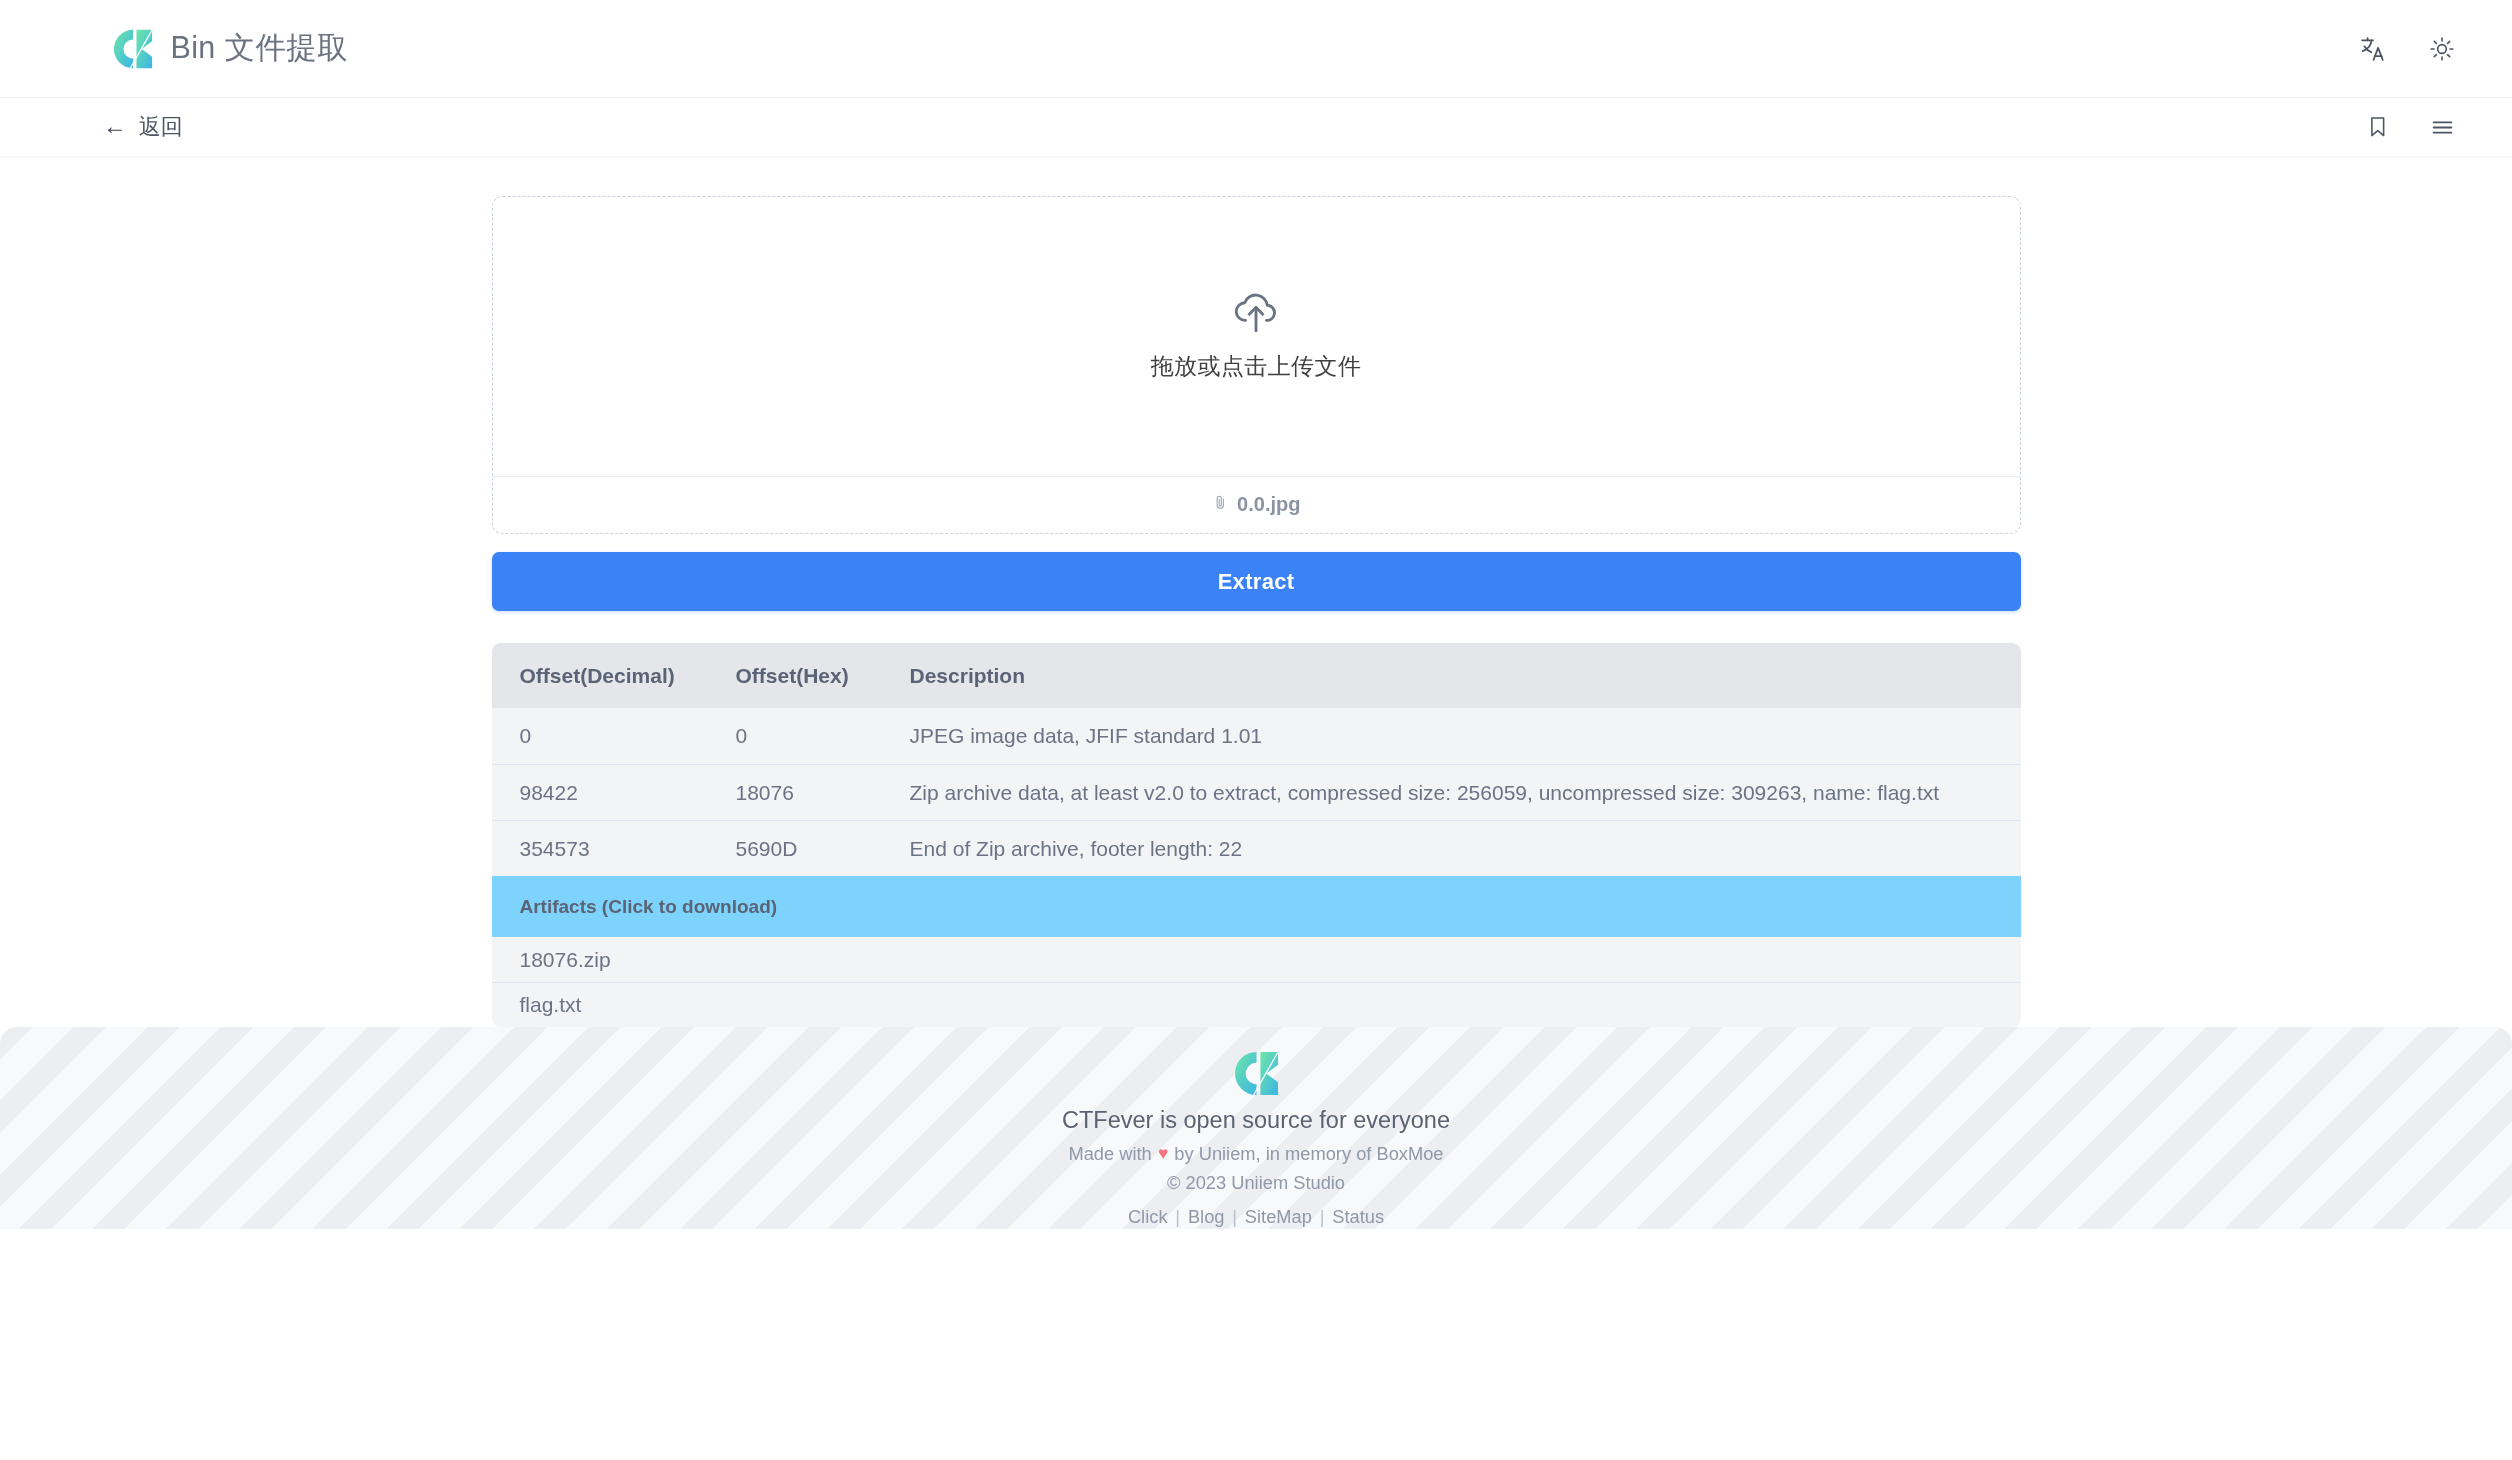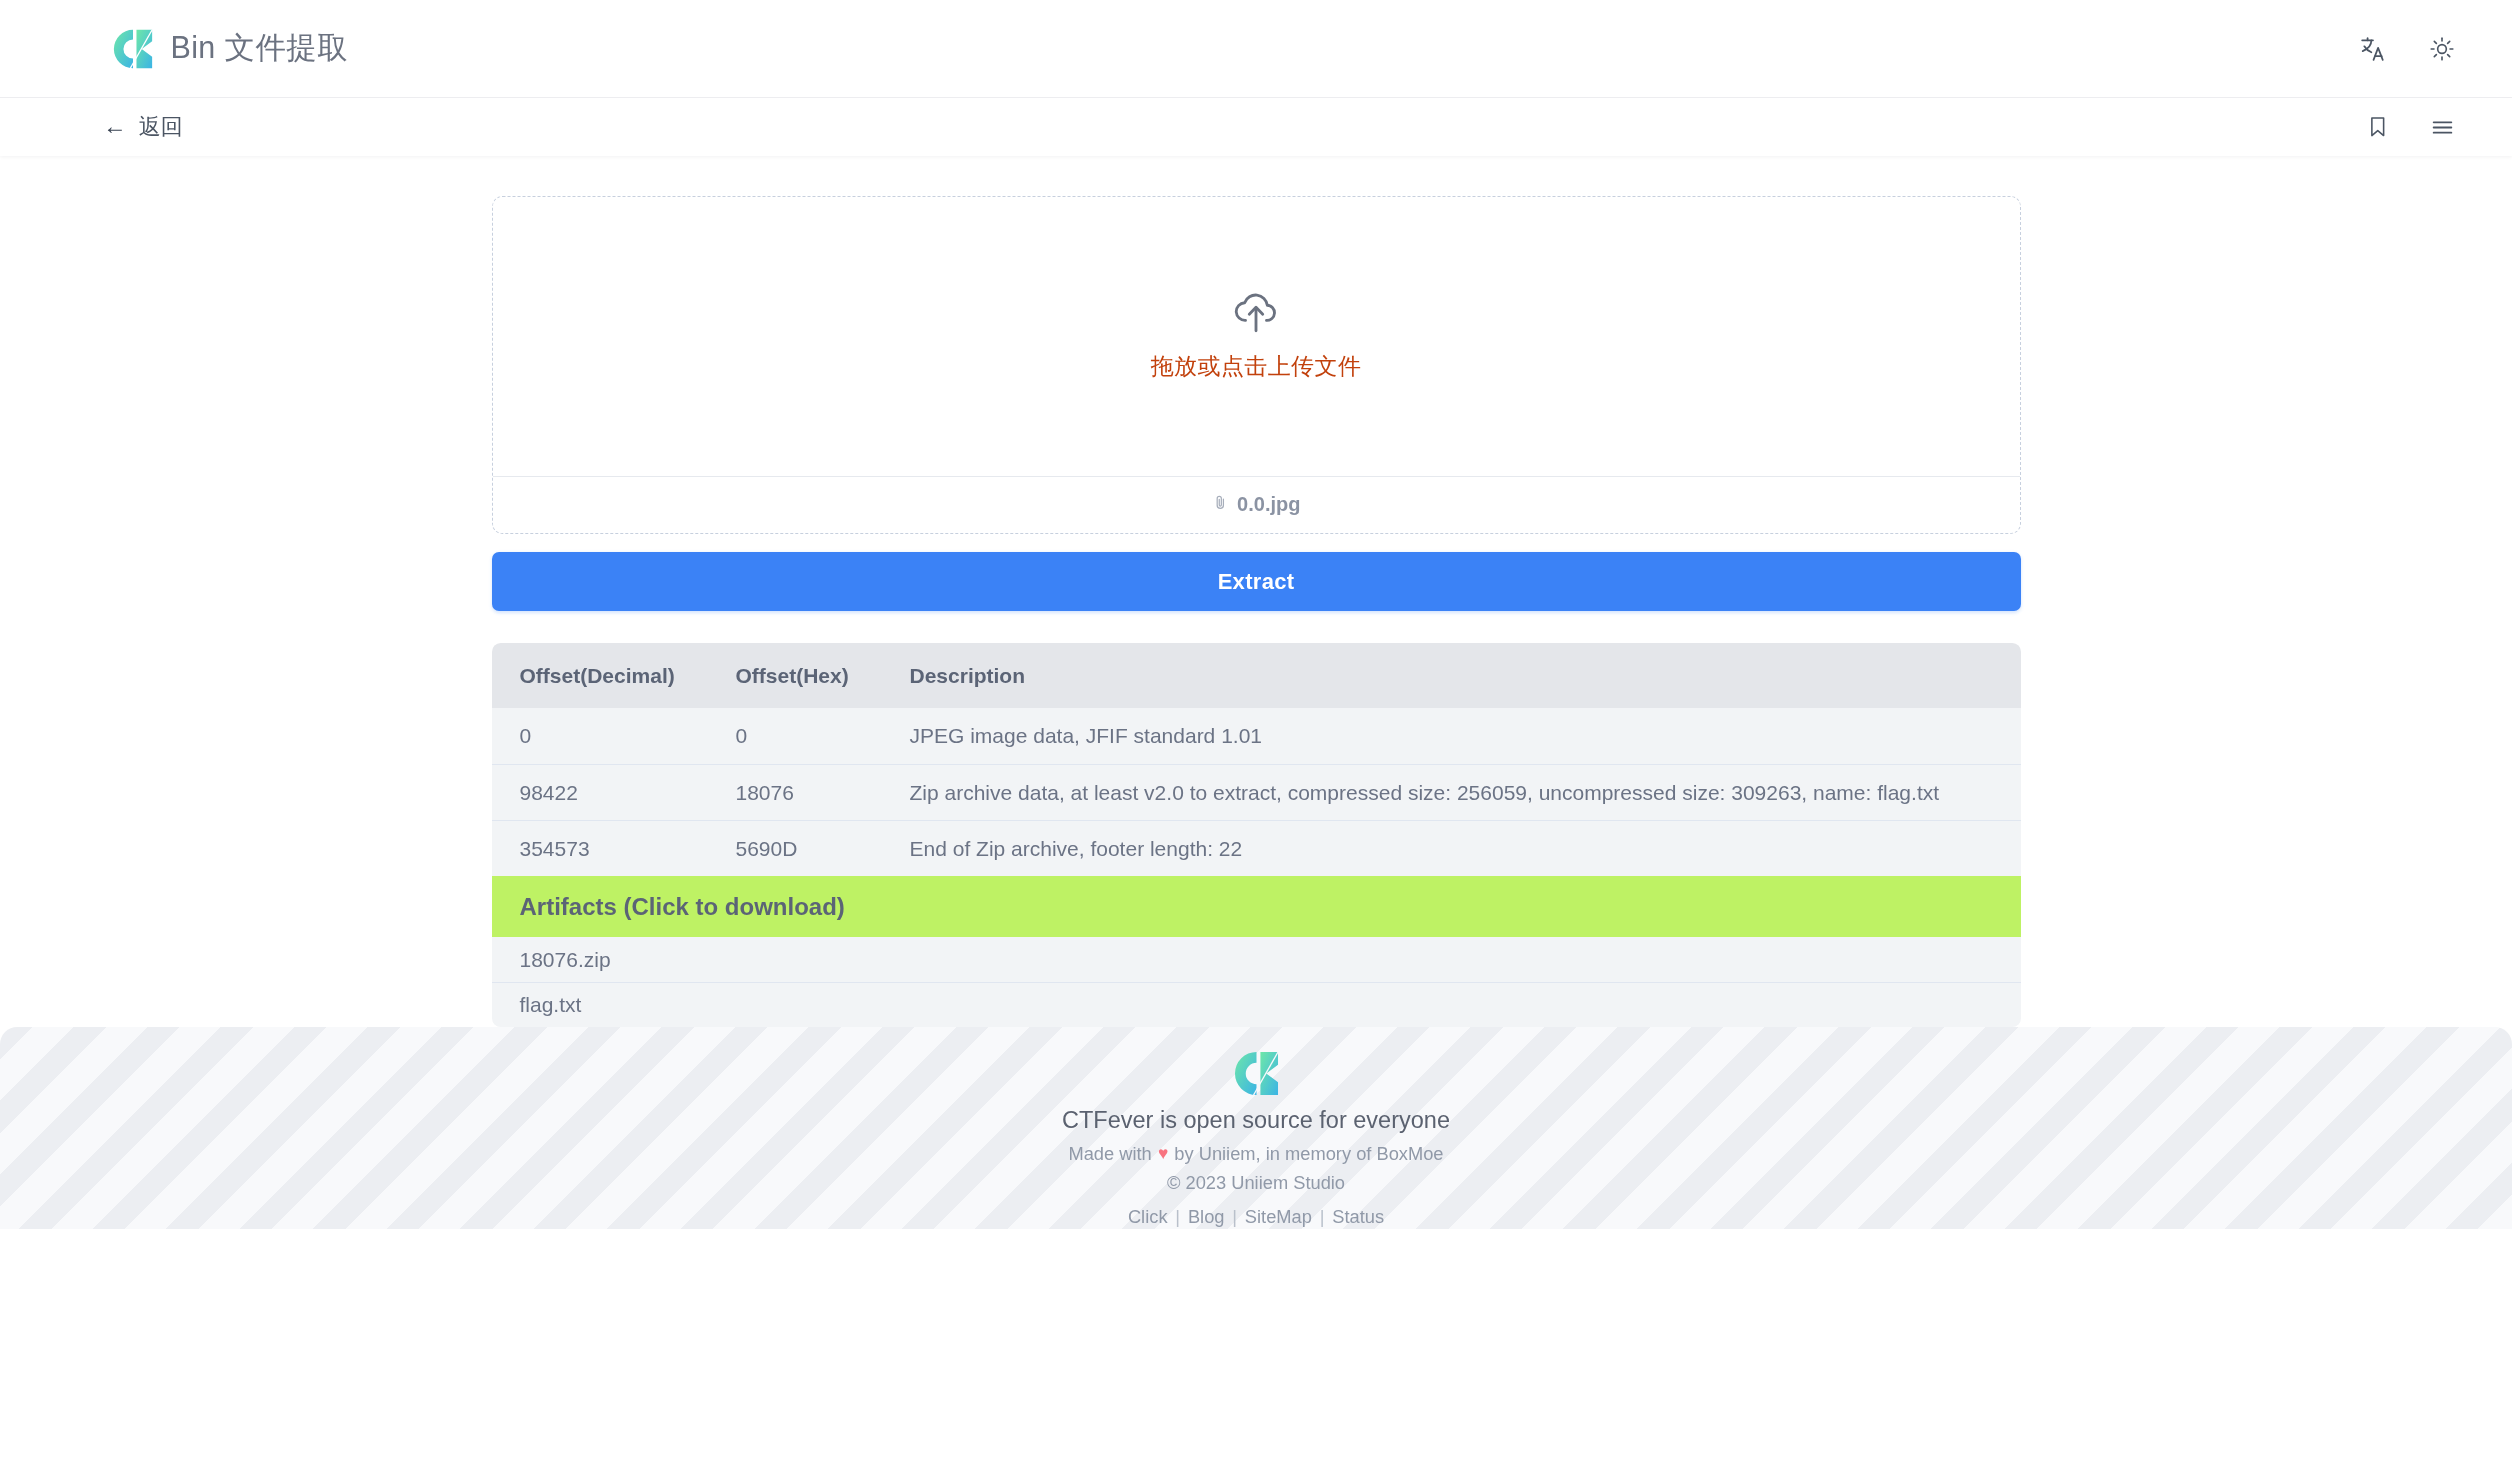--- a/index.html
+++ b/index.html
@@ -116,21 +116,21 @@
     display: flex;
     flex-direction: column;
     align-items: center;
     justify-content: center;
     gap: 14px;
     cursor: pointer;
   }
   .upload-icon { color: #6b7280; display: block; }
   .dropzone-hint {
     font-size: 23px;
-    color: #c2410c;
+    color: #404040;
     letter-spacing: 0.4px;
   }
   .dropzone-files {
     border-top: 1.7px solid #e6e9ee;
     padding: 15.7px 0 17.4px;
     display: flex;
     flex-direction: column;
     align-items: center;
     gap: 7px;
   }
@@ -186,25 +186,25 @@
     background: #f2f4f6;
     color: #6b7385;
     border-top: 0.9px solid #e0e6f0;
   }
   .res-body.first { border-top: none; }
   .res-body.clickable { cursor: pointer; min-height: 45px; }
   .col-dec { flex: 0 0 216px; }
   .col-hex { flex: 0 0 174px; }
   .col-desc { flex: 1 1 auto; }
   .section-head {
-    background: #bef264;
+    background: #7dd3fc;
     color: #5b6476;
     font-weight: 700;
     min-height: 61px;
-    font-size: 24px;
+    font-size: 19px;
   }
 
   
   .site-footer {
     flex: 0 0 auto;
     height: 253px;
     border-radius: 17.4px 17.4px 0 0;
     background-color: #f7f8fa;
     background-image: repeating-linear-gradient(
       135deg,

